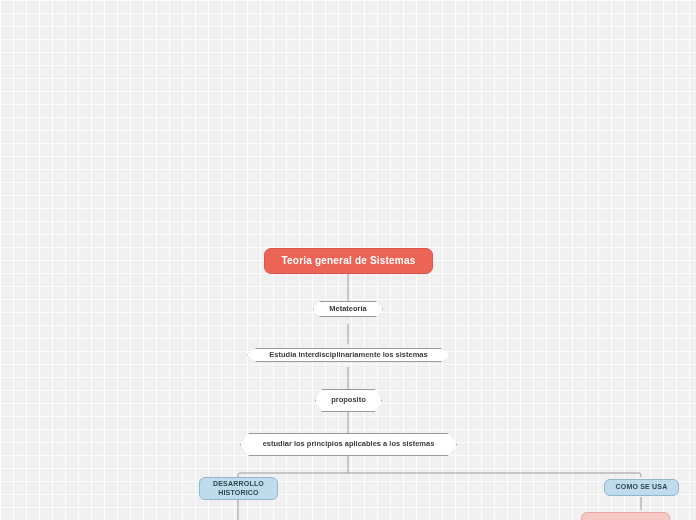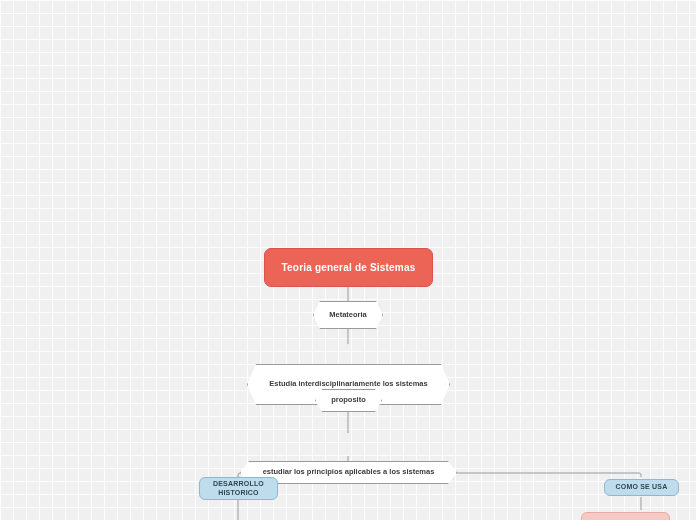--- a/index.html
+++ b/index.html
@@ -106,37 +106,37 @@
 
     <line x1="348" y1="412" x2="348" y2="433" stroke="#9a9a9a" stroke-width="1"></line>
 
     <line x1="348" y1="456" x2="348" y2="473" stroke="#9a9a9a" stroke-width="1"></line>
     <path d="M 238 487 L 238 475 Q 238 473 240 473 L 639 473 Q 641 473 641 475 L 641 477" fill="none" stroke="#9a9a9a" stroke-width="1"></path>
 
     <line x1="238" y1="500" x2="238" y2="520" stroke="#9a9a9a" stroke-width="1"></line>
     <line x1="641" y1="497" x2="641" y2="510" stroke="#9a9a9a" stroke-width="1"></line>
   </svg>
 
-  <div class="node node-root" style="left:264px; top:248px; width:169px; height:39px;">
+  <div class="node node-root" style="left:264px; top:248px; width:169px; height:26px;">
     <span>Teoria general de Sistemas</span>
   </div>
 
-  <div class="node node-hex" style="left:313px; top:301px; width:70px; height:28px;">
+  <div class="node node-hex" style="left:313px; top:301px; width:70px; height:16px;">
     <span>Metateoria</span>
   </div>
 
-  <div class="node node-hex wide" style="left:247px; top:364px; width:203px; height:41px;">
+  <div class="node node-hex wide" style="left:247px; top:348px; width:203px; height:14px;">
     <span>Estudia interdisciplinariamente los sistemas</span>
   </div>
 
   <div class="node node-hex" style="left:315px; top:389px; width:67px; height:23px;text-align:center;">
     <span>proposito</span>
   </div>
 
-  <div class="node node-hex wide" style="left:240px; top:433px; width:217px; height:23px;margin-top:28px;">
+  <div class="node node-hex wide" style="left:240px; top:433px; width:217px; height:23px;">
     <span>estudiar los principios aplicables a los sistemas</span>
   </div>
 
   <div class="node node-blue" style="left:199px; top:477px; width:79px; height:23px;">
     <span>DESARROLLO</span>
     <span class="line2">HISTORICO</span>
   </div>
 
   <div class="node node-blue" style="left:604px; top:479px; width:75px; height:17px;">
     <span>COMO SE USA</span>

